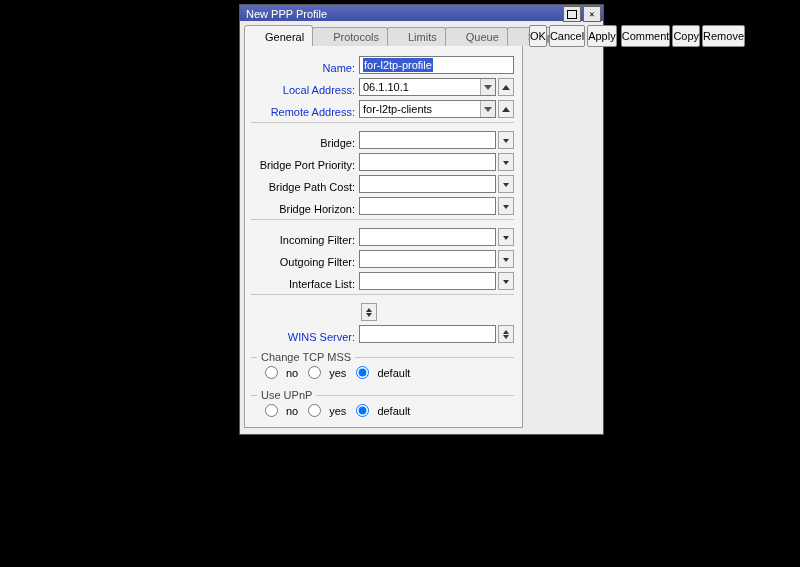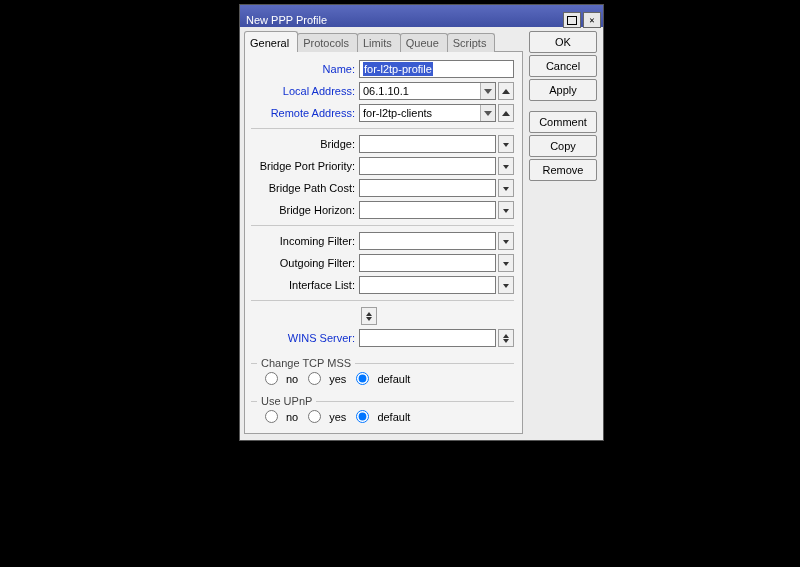--- a/index.html
+++ b/index.html
@@ -18,48 +18,48 @@
     background:#ececec;
     border:1px solid #555;
     box-shadow:0 0 0 1px #000;
   }
   .titlebar{
     height:14px;
     background:linear-gradient(#5b6bbf,#3f4fa3);
     color:#fff;
     display:flex;
     align-items:center;
-    padding:8px 2px 0 6px;
+    padding:2px 2px 0 6px;
   }
   .titlebar .title{flex:1;font-size:11px;}
   .titlebar .tbtn{
     width:16px;height:14px;
     background:#e8e8e8;
     border:1px solid #666;
     margin-left:2px;
     display:flex;align-items:center;justify-content:center;
     font-family:monospace;font-size:10px;color:#000;line-height:1;
   }
   .tbtn.max::before{content:"";display:block;width:8px;height:7px;border:1px solid #000;}
   .tbtn.close::after{content:"✕";font-size:9px;font-weight:bold;}
   .body{
     display:flex;
     padding:4px 6px 6px 4px;
     gap:6px;
     background:#ececec;
   }
   .left{flex:1;min-width:0;}
-  .right{width:68px;display:flex;flex-direction:column;gap:2px;}
+  .right{width:68px;display:flex;flex-direction:row;gap:2px;}
   
   .tabs{
     display:flex;
     align-items:flex-end;
   }
   .tab{
-    padding:3px 8px 3px 5px;
+    padding:3px 8px 3px 20px;
     border:1px solid #a0a0a0;
     border-bottom:none;
     background:#e0e0e0;
     color:#555;
     border-top-left-radius:3px;border-top-right-radius:3px;
     margin-right:-1px;
     font-size:11px;
   }
   .tab.active{
     background:#f4f4f4;
@@ -67,21 +67,21 @@
     position:relative;
     z-index:2;
     padding-top:5px;
   }
   .panel{
     border:1px solid #a0a0a0;
     background:#f4f4f4;
     padding:6px 8px 8px 6px;
     margin-top:-1px;
   }
-  .row{display:flex;align-items:center;height:22px;}
+  .row{display:flex;align-items:flex-end;height:22px;}
   .lbl{
     width:104px;
     text-align:right;
     padding-right:4px;
     color:#000;
     font-size:11px;
   }
   .lbl.set{color:#1030d0;}
   .field{
     flex:1;

